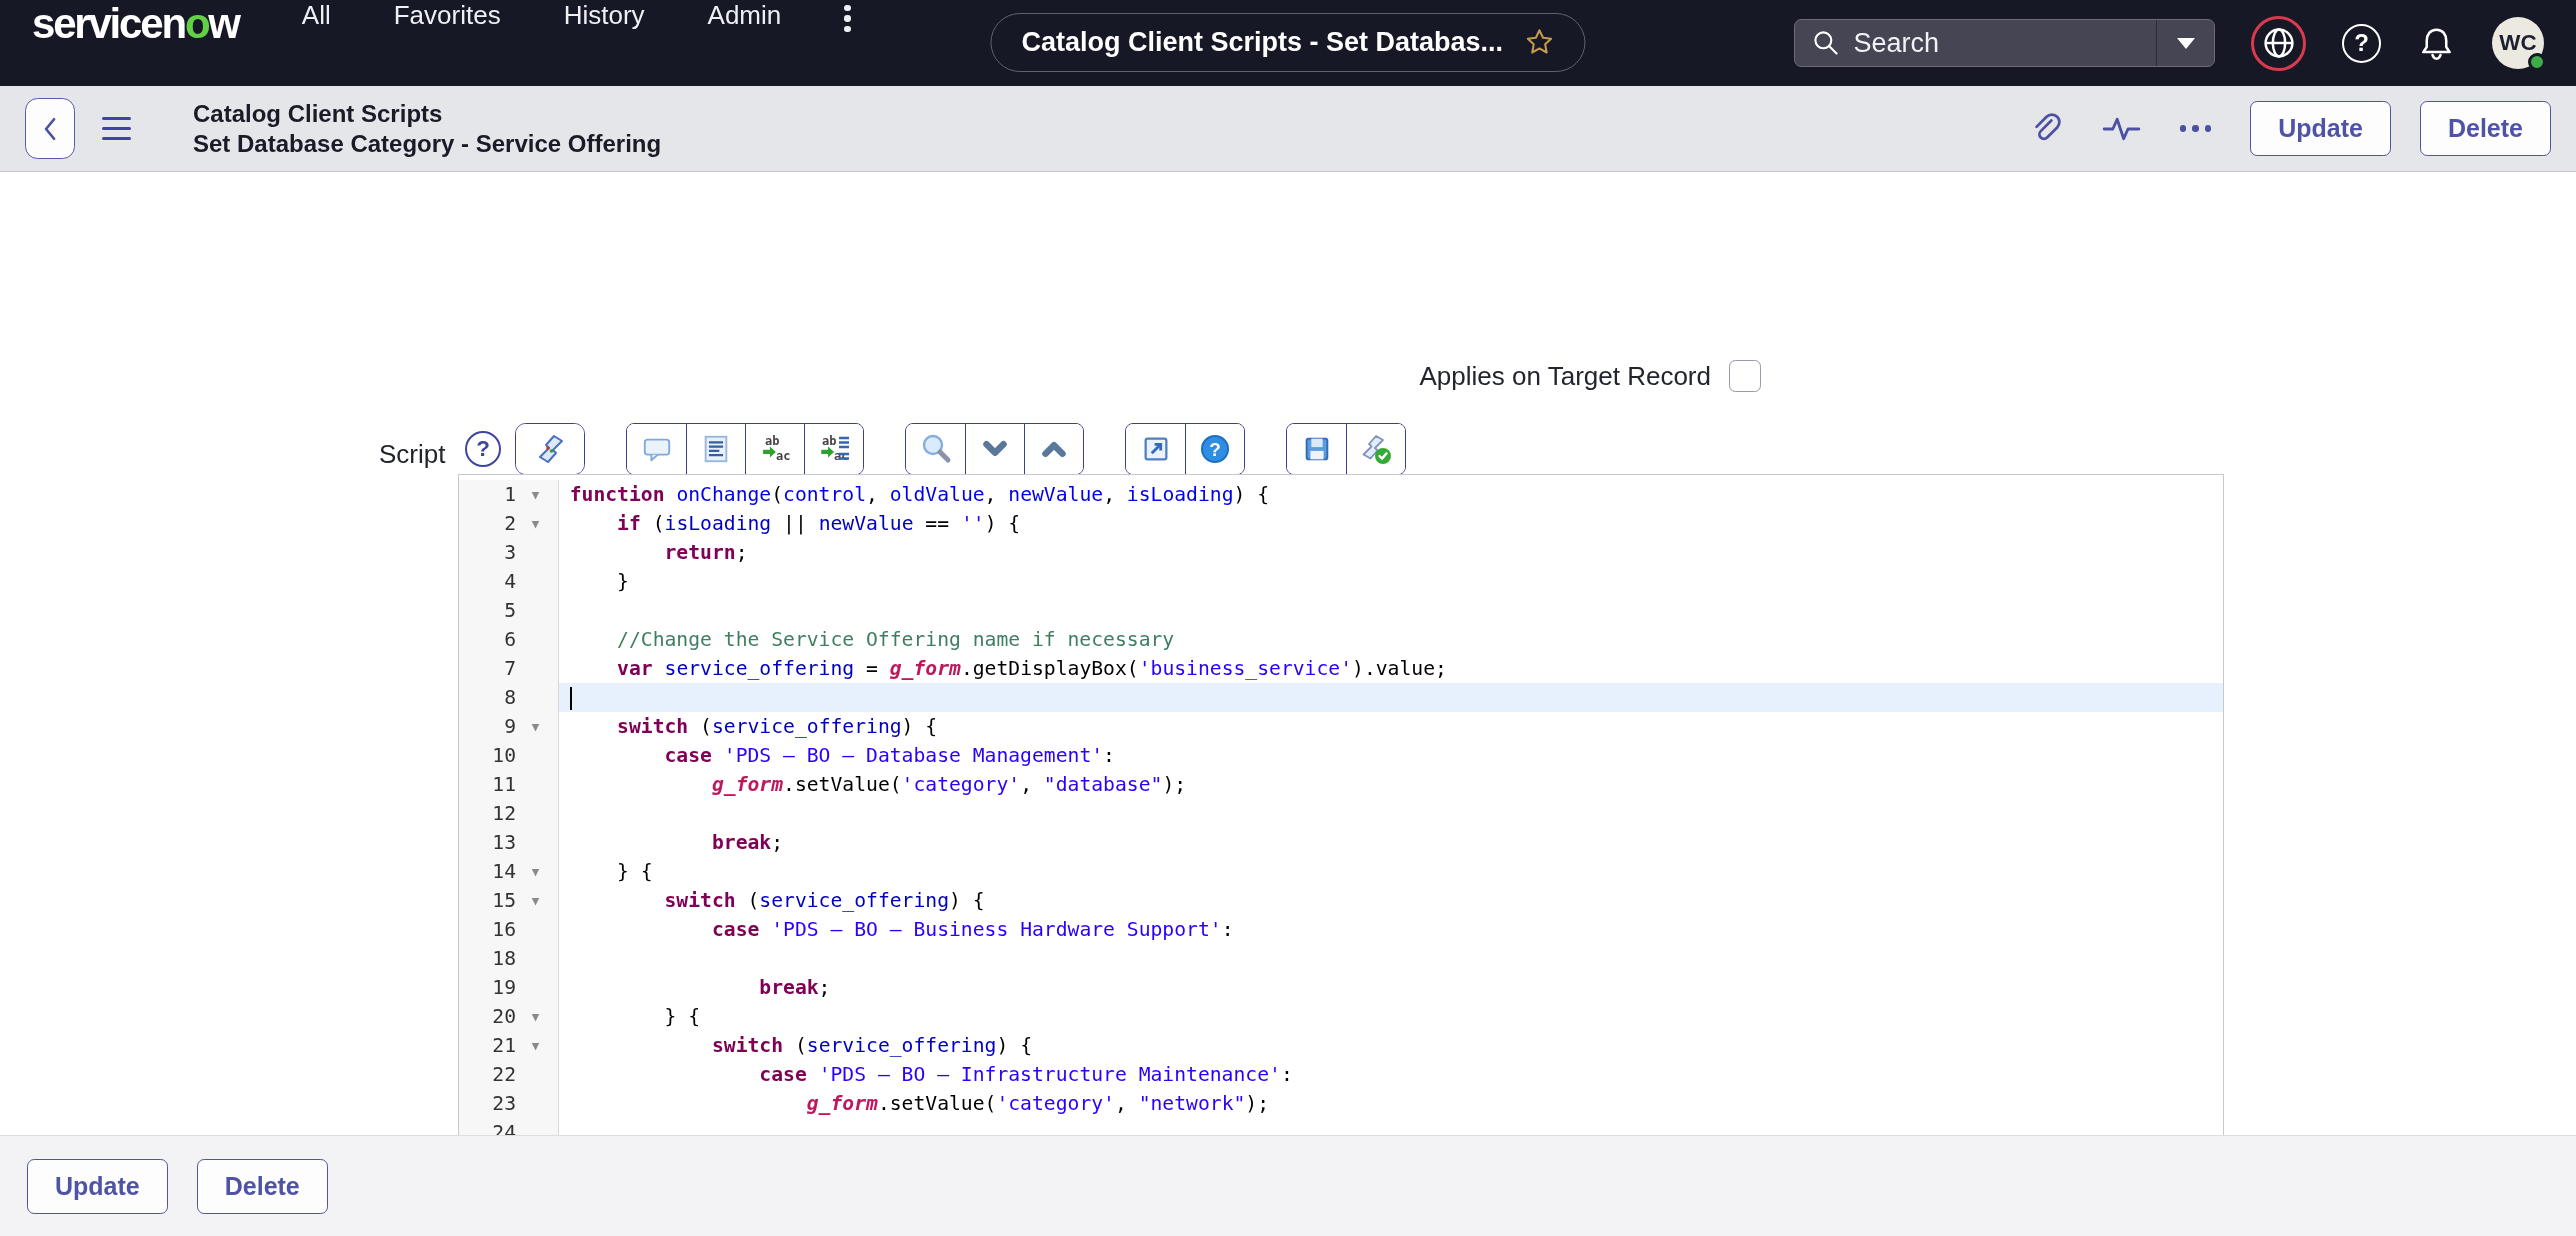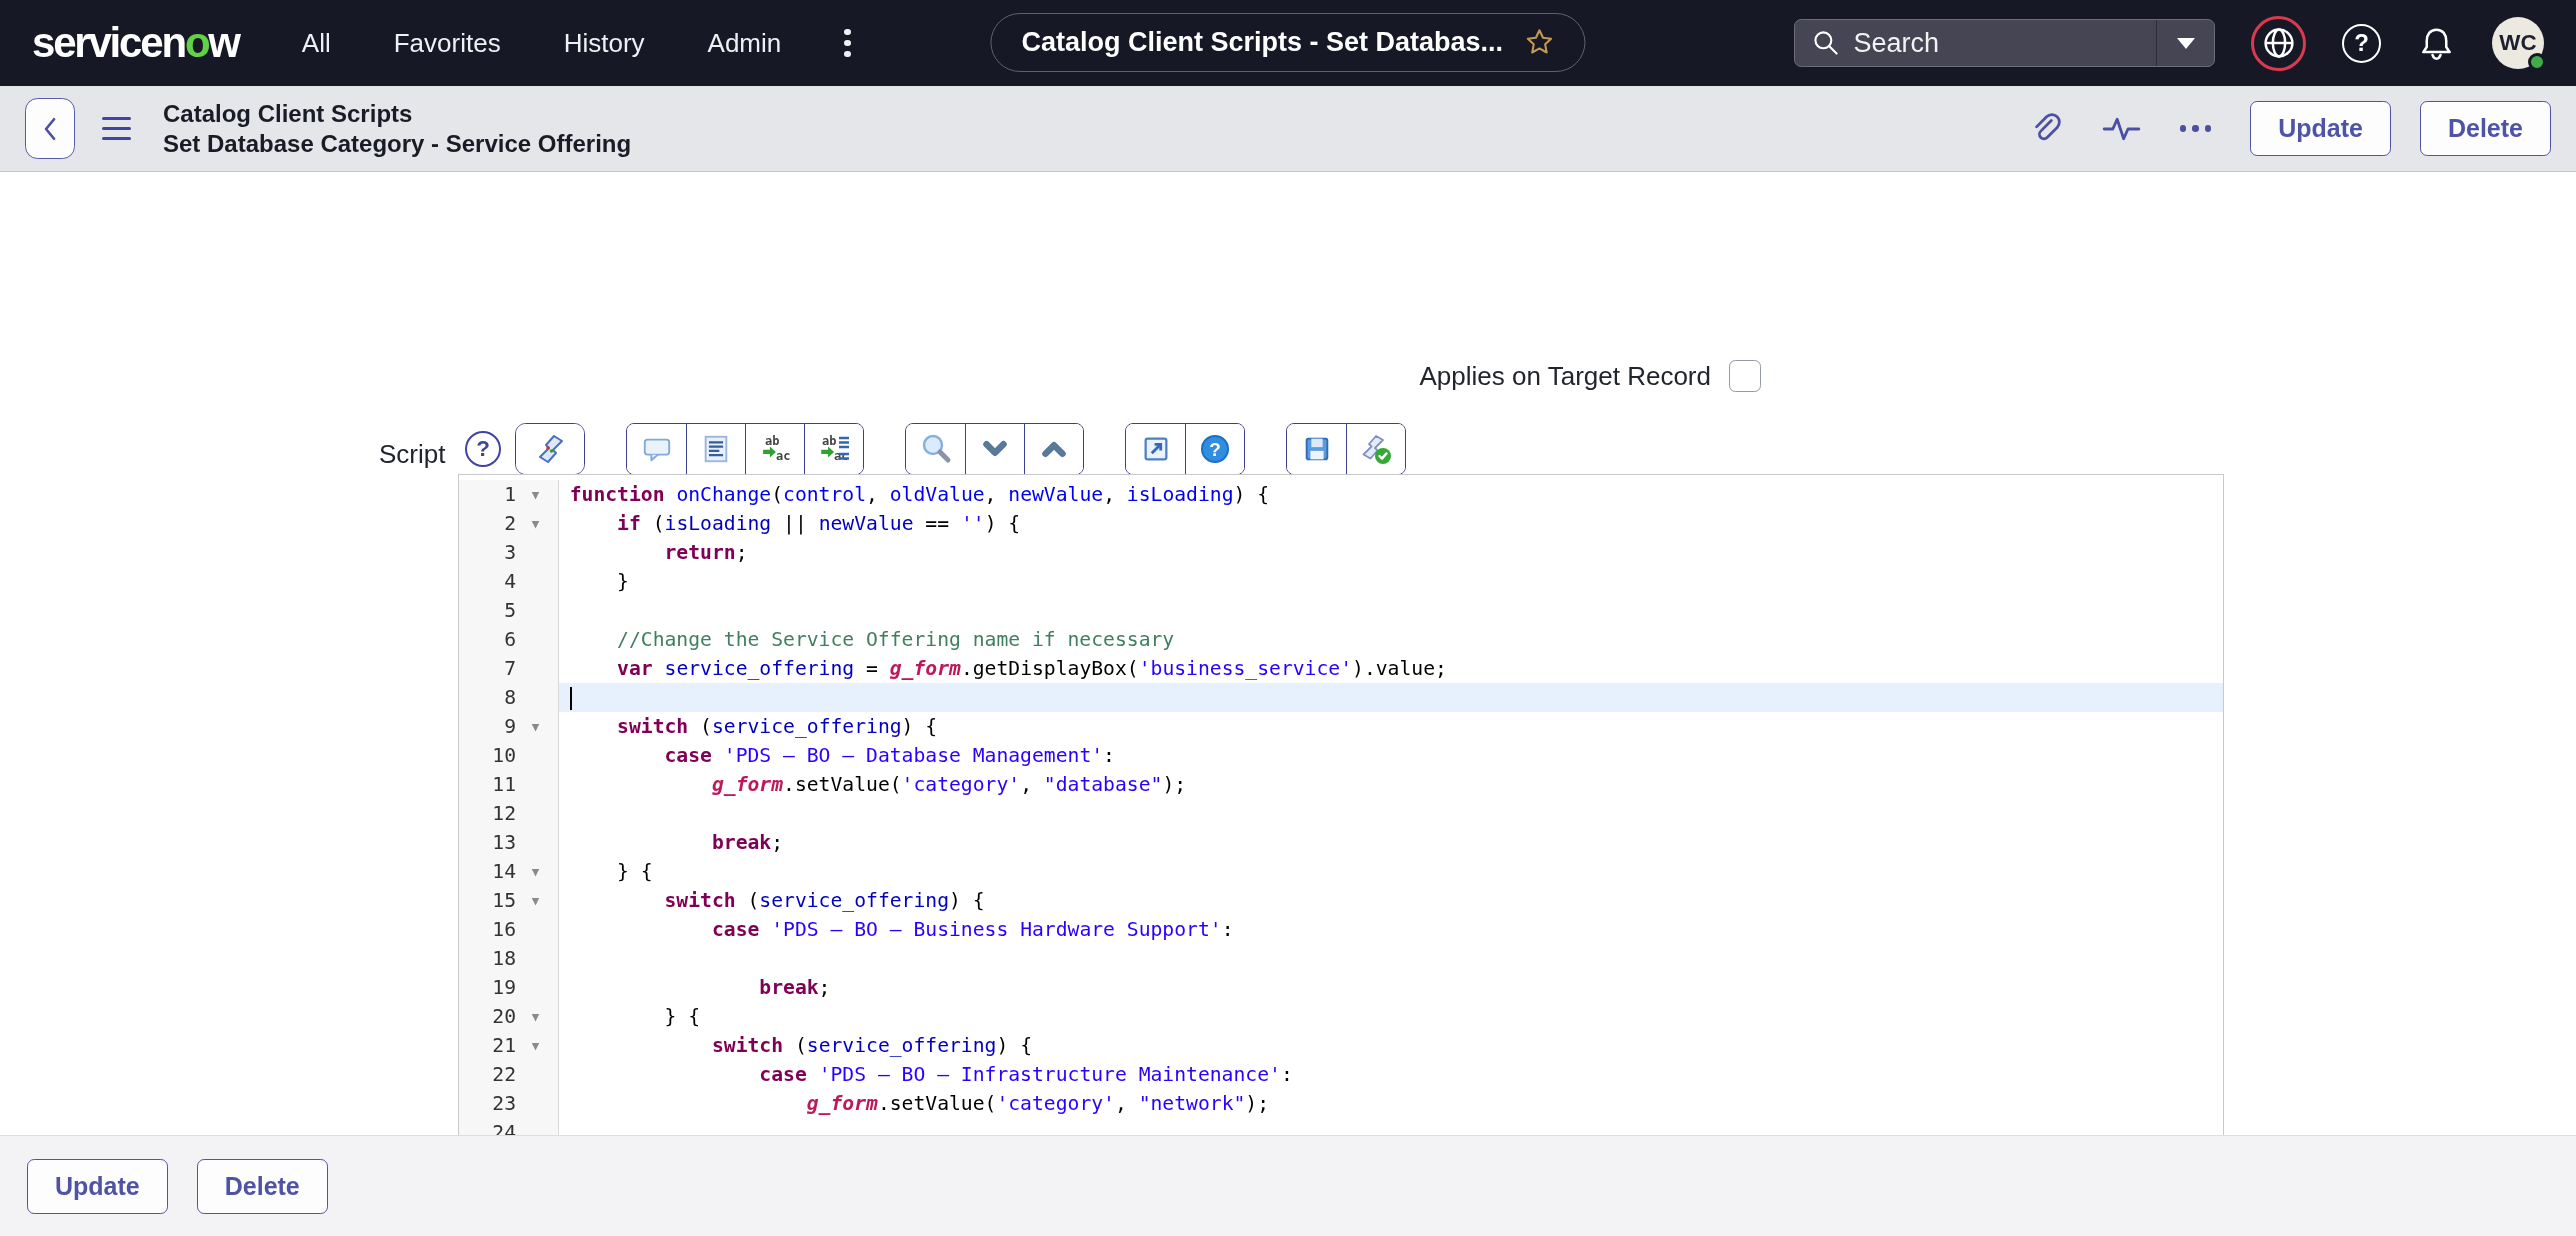--- a/index.html
+++ b/index.html
@@ -2,21 +2,21 @@
 <html style="font-size:14.3px"><head>
 <meta charset="utf-8">
 <style>
   * { margin:0; padding:0; box-sizing:border-box; }
   html,body { background:#ffffff; }
   body { font-family:"Liberation Sans", sans-serif; }
   #app { position:relative; width:2576px; height:1237px; background:#fff; overflow:hidden; }
 
   
   .topnav { position:absolute; left:0; top:0; width:100%; height:86px; background:#161826;
-            display:flex; align-items:center; padding:0 32px; }
+            display:flex; padding:0 32px; }
   .brand { font-size:42px; font-weight:bold; color:#fff; letter-spacing:-2.2px; margin-right:63px; white-space:nowrap; }
   .brand .green { color:#63d145; }
   .nav-item { font-size:26px; color:#eef0f5; margin-right:63px; cursor:pointer; white-space:nowrap; }
   .kebab { color:#eef0f5; font-size:30px; font-weight:bold; line-height:18px; margin-right:18px; letter-spacing:0; }
   .kebab span { display:block; width:6.3px; height:6.3px; border-radius:50%; background:#eef0f5; margin:4.5px auto; }
 
   .pill { position:absolute; left:50%; top:12.5px; transform:translateX(-50%); height:59px;
           border:1.8px solid #5f6172; border-radius:30px; display:flex; align-items:center;
           padding:0 30px; gap:21.5px; cursor:pointer; }
   .pill-label { color:#fff; font-size:27px; font-weight:bold; white-space:nowrap; }
@@ -42,21 +42,21 @@
               background:#3fae49; border:3.6px solid #161826; }
 
   
   .pageheader { position:absolute; left:0; top:86px; width:100%; height:86px; background:#e5e6ea;
                 border-bottom:0.9px solid #c6c7cc; display:flex; align-items:center; padding:0 25px; }
   .back-btn { width:50px; height:61px; background:#fdfdfe; border:1.8px solid #565ba8; border-radius:12.5px;
               display:flex; align-items:center; justify-content:center; cursor:pointer; flex:none; }
   .burger { margin:0 32px 0 27px; cursor:pointer; flex:none; }
   .burger span { display:block; width:29px; height:3.6px; background:#3f44a0; margin:6.3px 0; border-radius:1.8px; }
   .crumbs { display:flex; flex-direction:column; justify-content:center; line-height:30px; }
-  .crumb { font-size:24px; font-weight:bold; color:#191b26; white-space:nowrap; }
+  .crumb { font-size:24px; font-weight:bold; color:#191b26; white-space:nowrap;margin-left:30px; }
   .header-right { margin-left:auto; display:flex; align-items:center; gap:39px; }
   .dots3 { display:flex; gap:6.3px; cursor:pointer; }
   .dots3 i { width:6.3px; height:6.3px; border-radius:50%; background:#4b50a0; }
   .btn { height:55px; padding:0 27px; background:#fdfdfe; border:1.8px solid #4e53a5; border-radius:7.2px;
          color:#4e53a5; font-size:25px; font-weight:bold; font-family:"Liberation Sans",sans-serif;
          cursor:pointer; display:flex; align-items:center; }
   .btn-row { display:flex; gap:29px; }
 
   
   .main { position:absolute; left:0; top:172px; width:100%; height:963px; background:#fff;padding-left:32px; }

